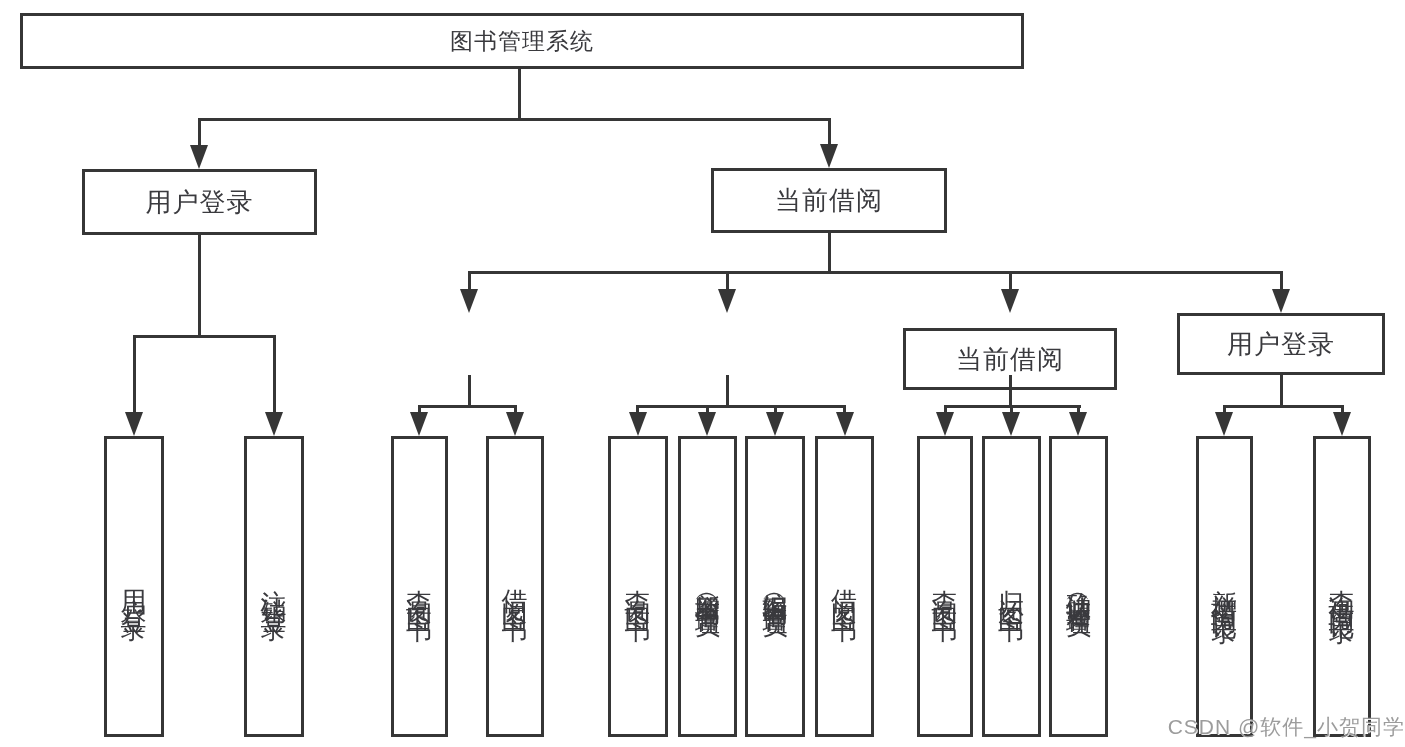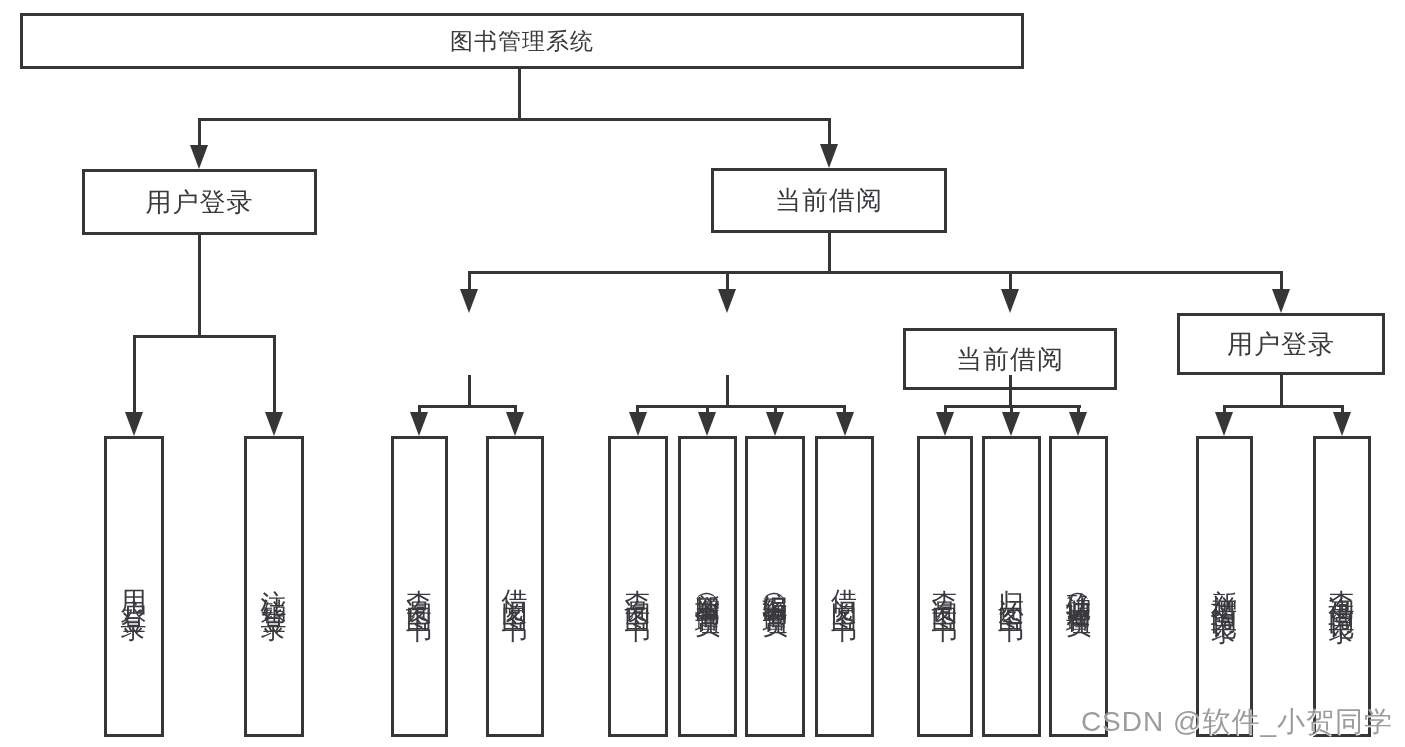--- a/index.html
+++ b/index.html
@@ -22,22 +22,22 @@
   }
   .vnode.mid{letter-spacing:6px;}
   .vnode.tight{letter-spacing:3px;font-size:25px;}
   .ln{position:absolute;background:#363636;}
   .arrow{
     position:absolute;width:0;height:0;
     border-left:9px solid transparent;border-right:9px solid transparent;
     border-top:24px solid #363636;transform:translateX(-50%);
   }
   .watermark{
-    position:absolute;right:12px;bottom:6px;
-    font-size:28px;color:rgba(148,148,148,0.92);
+    position:absolute;right:0;bottom:6px;
+    font-size:21px;color:rgba(148,148,148,0.92);
     text-shadow:1px 1px 0 rgba(255,255,255,0.9);
     letter-spacing:1px;z-index:5;white-space:nowrap;margin-left:32px;
   }
 </style>
 </head>
 <body>
 
 <div id="canvas">
 
   <div class="hnode root" style="left:20px;top:13px;width:1004px;height:56px;">图书管理系统</div>

